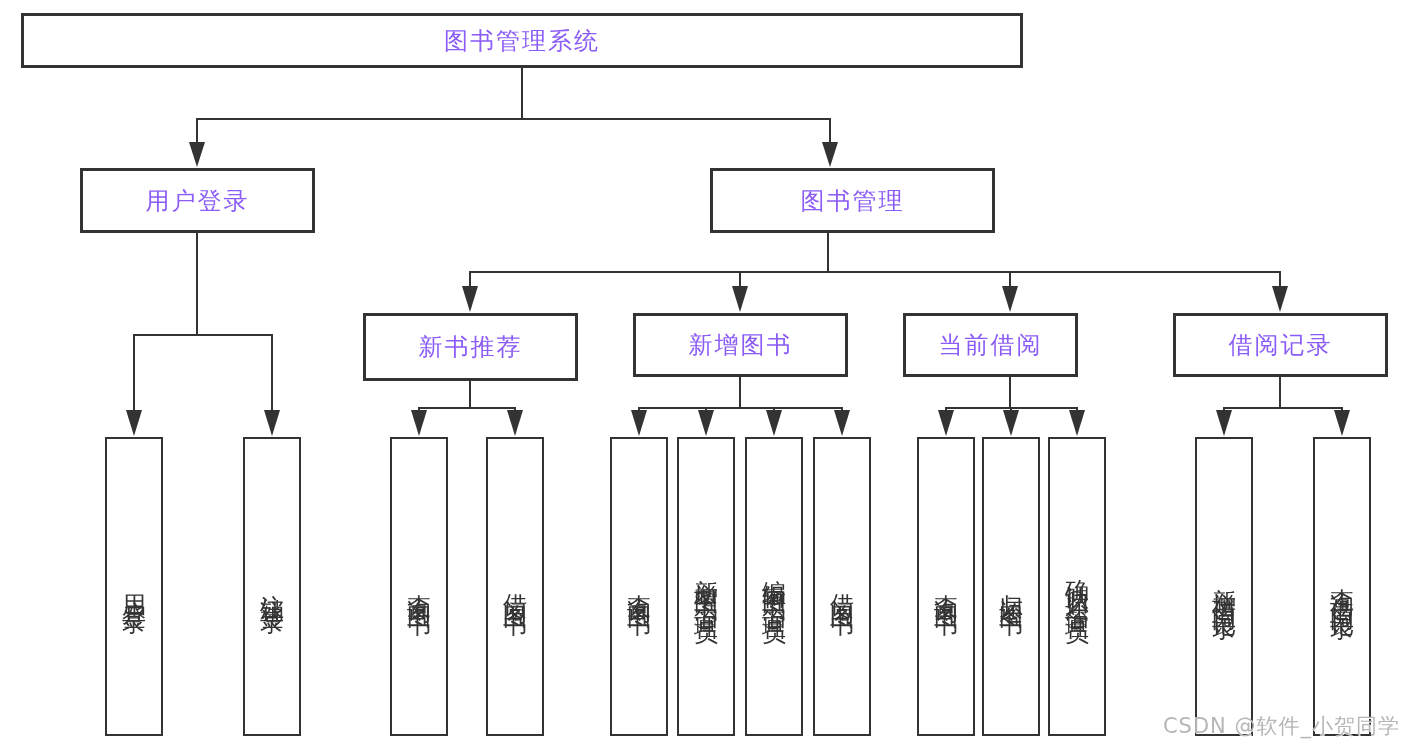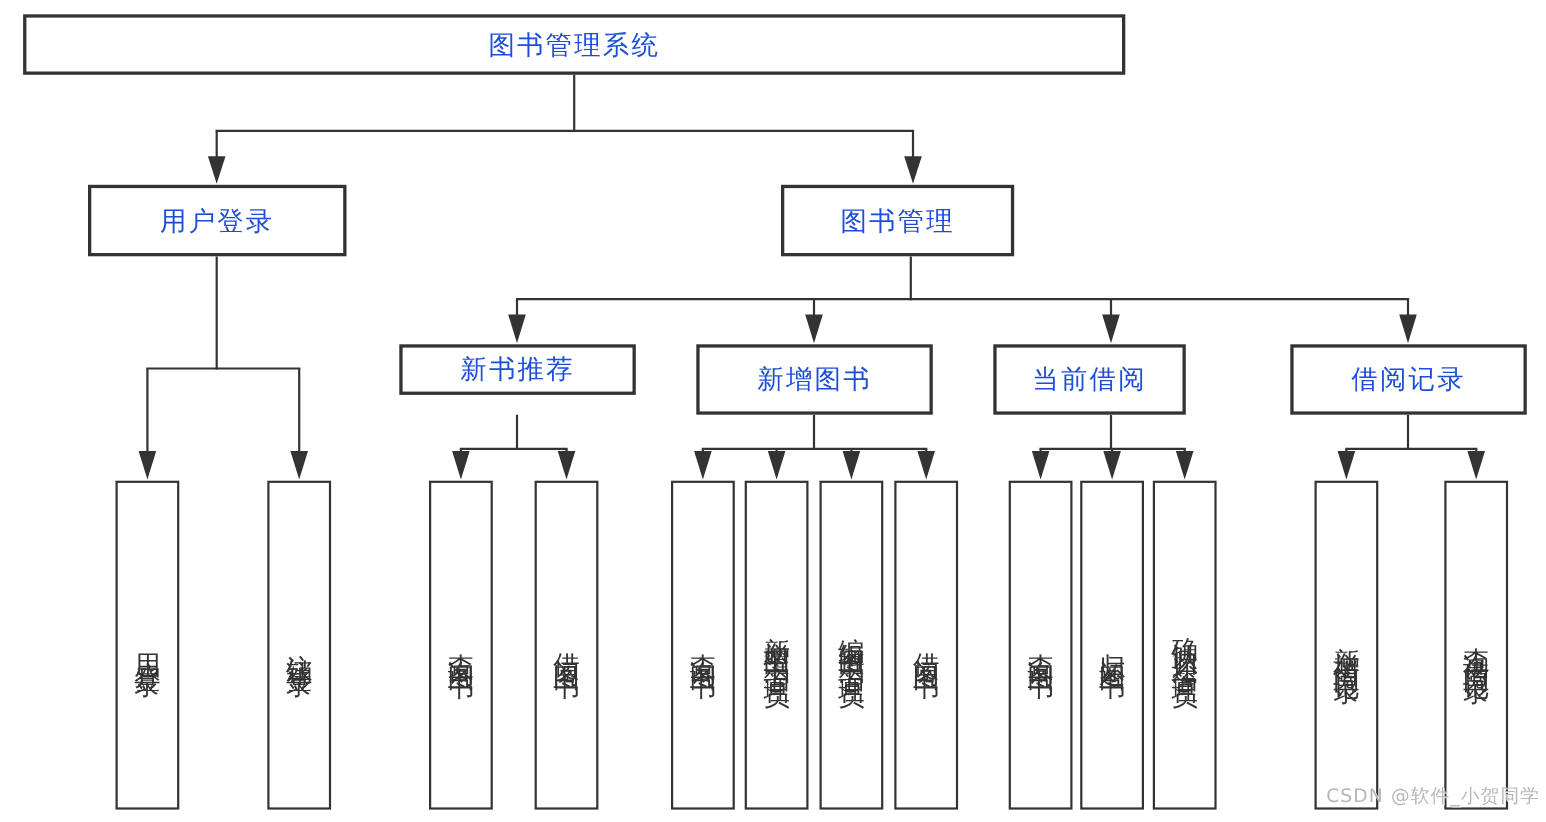--- a/index.html
+++ b/index.html
@@ -4,31 +4,31 @@
 <style>
   html,body{margin:0;padding:0;background:#fff;}
   #stage{
     position:relative;width:1405px;height:747px;background:#fff;overflow:hidden;
     font-family:"DejaVu Sans",sans-serif;
   }
   #edges{position:absolute;left:0;top:0;width:1405px;height:747px;pointer-events:none;}
   .node{
     position:absolute;box-sizing:border-box;border:3px solid #333;background:#fff;
     display:flex;align-items:center;justify-content:center;
-    font-size:24px;letter-spacing:2px;color:#1d4ed8;white-space:nowrap;
+    font-size:24px;letter-spacing:2px;color:#8b5cf6;white-space:nowrap;
   }
   .leaf{
     position:absolute;box-sizing:border-box;border:2px solid #333;background:#fff;
     top:437px;height:299px;width:58px;
     display:flex;align-items:center;justify-content:center;
     writing-mode:vertical-rl;text-orientation:mixed;
     font-size:24px;letter-spacing:6px;color:#333;line-height:1;
   }
   .watermark{
-    position:absolute;right:5px;top:712px;color:#b6b6b6;font-size:17px;
+    position:absolute;right:5px;top:712px;color:#b6b6b6;font-size:21px;
     letter-spacing:1px;white-space:nowrap;
     text-shadow:1px 1px 0 rgba(255,255,255,.85);
   }
 </style>
 </head>
 <body>
 
 <div id="stage">
 
   <svg id="edges" viewBox="0 0 1405 747" xmlns="http://www.w3.org/2000/svg">
@@ -91,23 +91,23 @@
       <line x1="1224" y1="408" x2="1224" y2="414"></line>
       <polygon points="1216,410 1232,410 1224,436" stroke="none"></polygon>
       <line x1="1342" y1="408" x2="1342" y2="414"></line>
       <polygon points="1334,410 1350,410 1342,436" stroke="none"></polygon>
     </g>
   </svg>
 
   <div class="node" style="left:21px;top:13px;width:1002px;height:55px;">图书管理系统</div>
 
   <div class="node" style="left:80px;top:168px;width:235px;height:65px;">用户登录</div>
-  <div class="node" style="left:710px;top:168px;width:212px;height:65px;">图书管理</div>
+  <div class="node" style="left:710px;top:168px;width:285px;height:65px;">图书管理</div>
 
-  <div class="node" style="left:363px;top:313px;width:215px;height:46px;">新书推荐</div>
+  <div class="node" style="left:363px;top:313px;width:215px;height:68px;">新书推荐</div>
   <div class="node" style="left:633px;top:313px;width:215px;height:64px;">新增图书</div>
   <div class="node" style="left:903px;top:313px;width:175px;height:64px;">当前借阅</div>
   <div class="node" style="left:1173px;top:313px;width:215px;height:64px;">借阅记录</div>
 
   <div class="leaf" style="left:105px;">用户登录</div>
   <div class="leaf" style="left:243px;">注销登录</div>
 
   <div class="leaf" style="left:390px;">查询图书</div>
   <div class="leaf" style="left:486px;">借阅图书</div>
 

